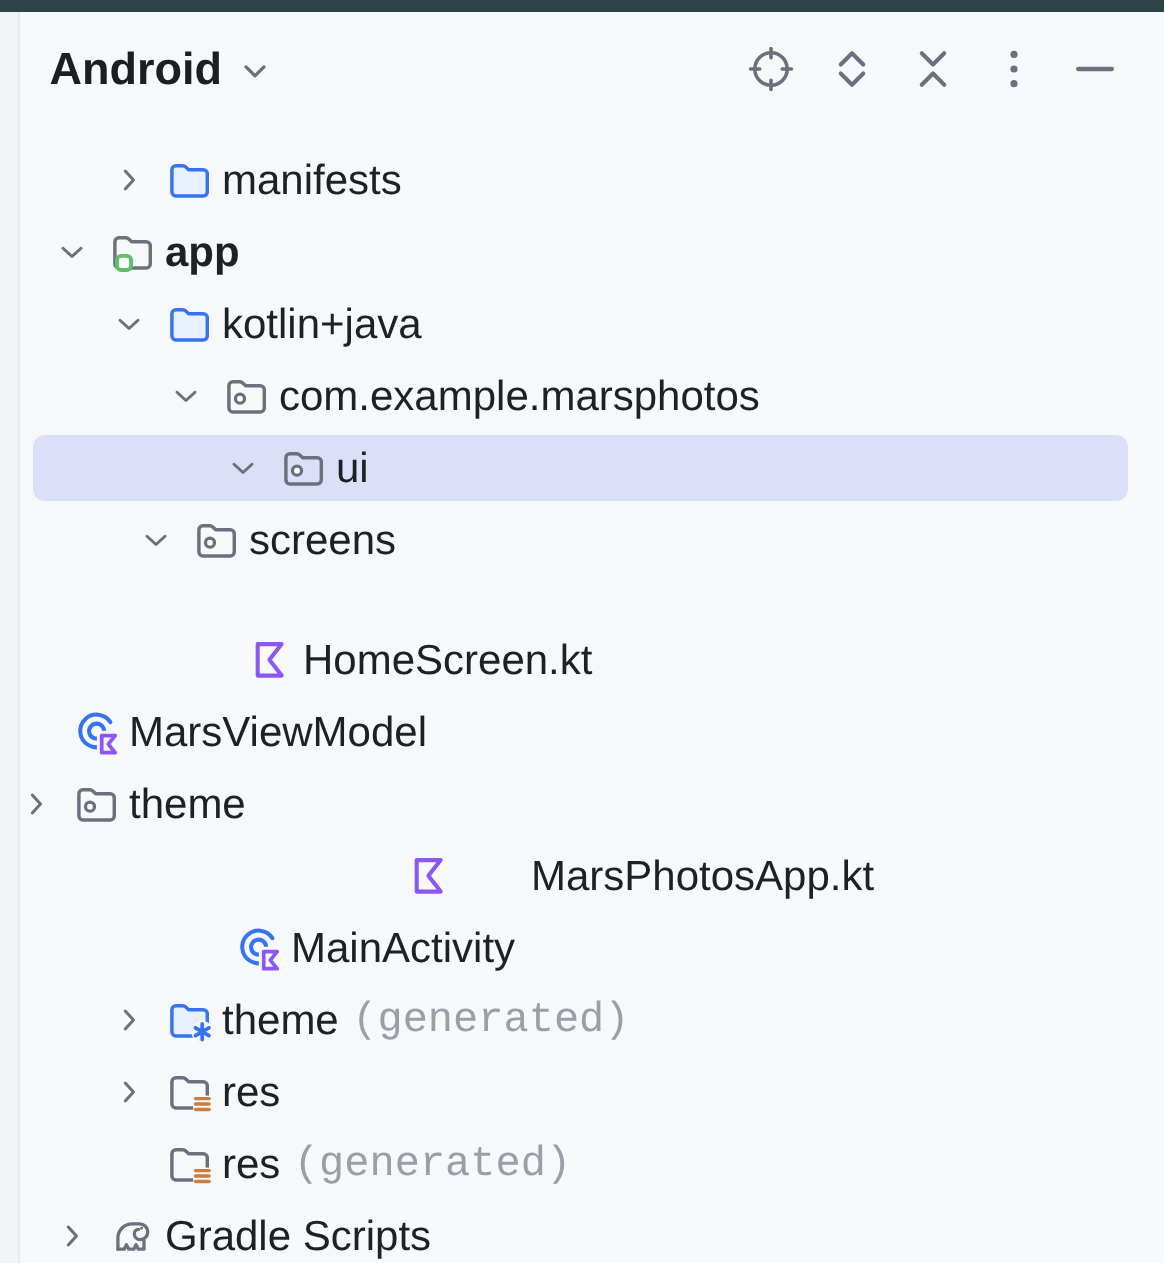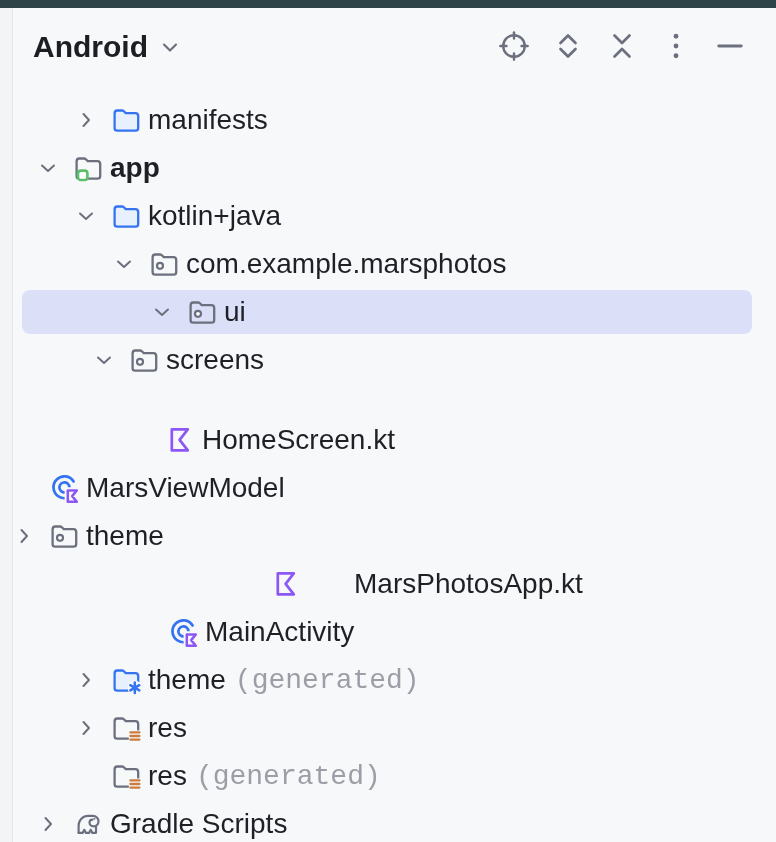--- a/index.html
+++ b/index.html
@@ -205,21 +205,21 @@
       </div>
       <div class="row" style="padding-left: 176px; gap: 46px;">
         <span class="chev-slot"></span>
         <span class="node-icon">
           <svg width="32" height="32" viewBox="0 0 16 16">
      <path d="M3.4 2.7H11.4L7.3 7.95 11.4 13.2H3.4Z" fill="none" stroke="#8c57f5" stroke-width="1.35" stroke-linejoin="round"></path>
           </svg>
         </span>
         <span class="row-label">MarsPhotosApp.kt</span>
       </div>
-      <div class="row" style="padding-left: 84px; margin-left: 35px;">
+      <div class="row" style="padding-left: 108px;">
         <span class="chev-slot"></span>
         <span class="node-icon">
           <svg width="32" height="32" viewBox="0 0 16 16">
      <path d="M12.3 4.73A5.45 5.45 0 1 0 12.8 9.56" fill="none" stroke="#3574f0" stroke-width="1.35" stroke-linecap="round"></path>
      <path d="M10.2 7.7A2.5 2.5 0 1 0 8.95 9.87" fill="none" stroke="#3574f0" stroke-width="1.35" stroke-linecap="round"></path>
      <path d="M9.4 9.2H13.9L11.6 12.05 13.9 14.9H9.4Z" fill="#f7f8fa" stroke="#f7f8fa" stroke-width="3.2" stroke-linejoin="round"></path>
      <path d="M9.4 9.2H13.9L11.6 12.05 13.9 14.9H9.4Z" fill="#f7f8fa" stroke="#8c57f5" stroke-width="1.25" stroke-linejoin="round"></path>
           </svg>
         </span>
         <span class="row-label">MainActivity</span>

